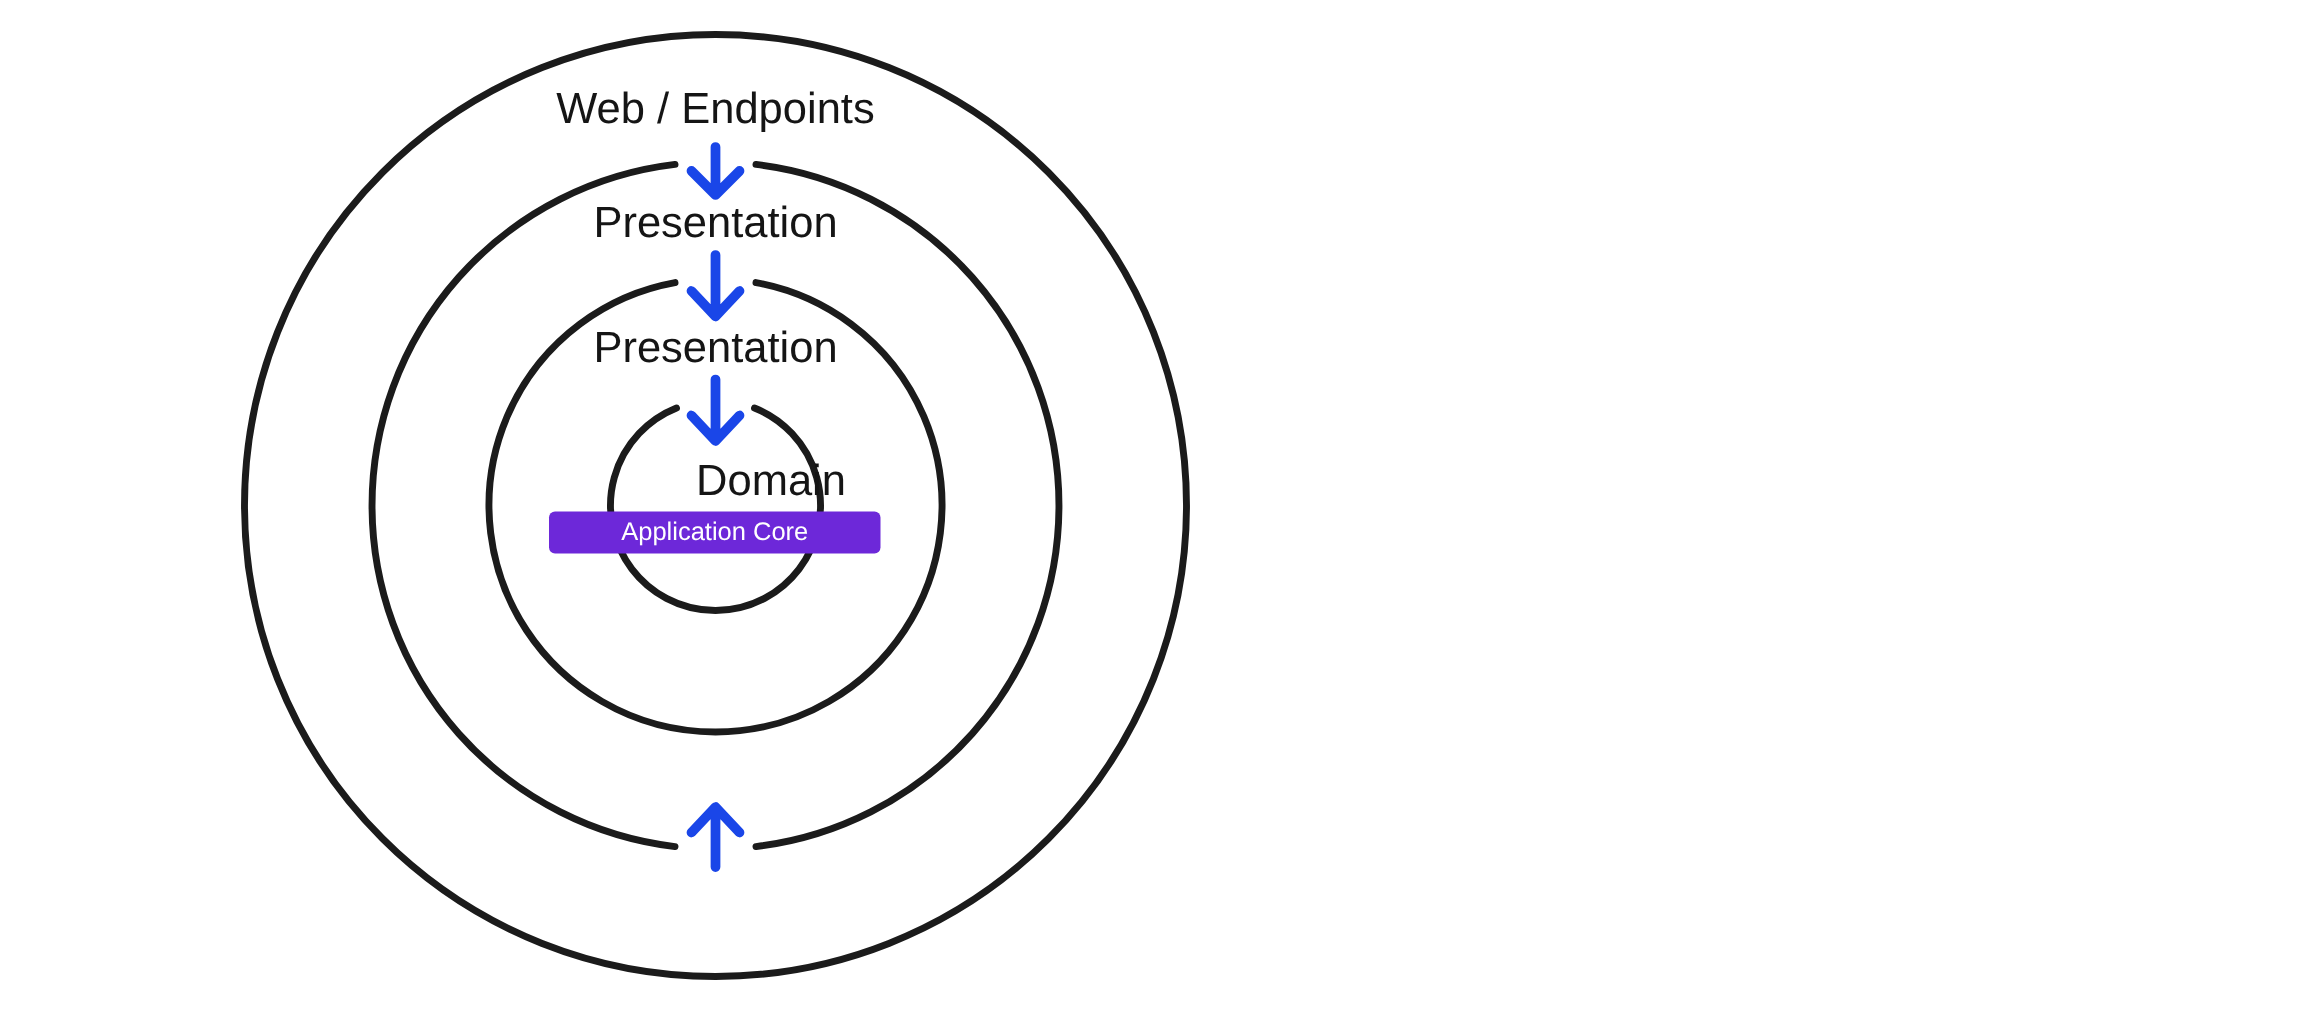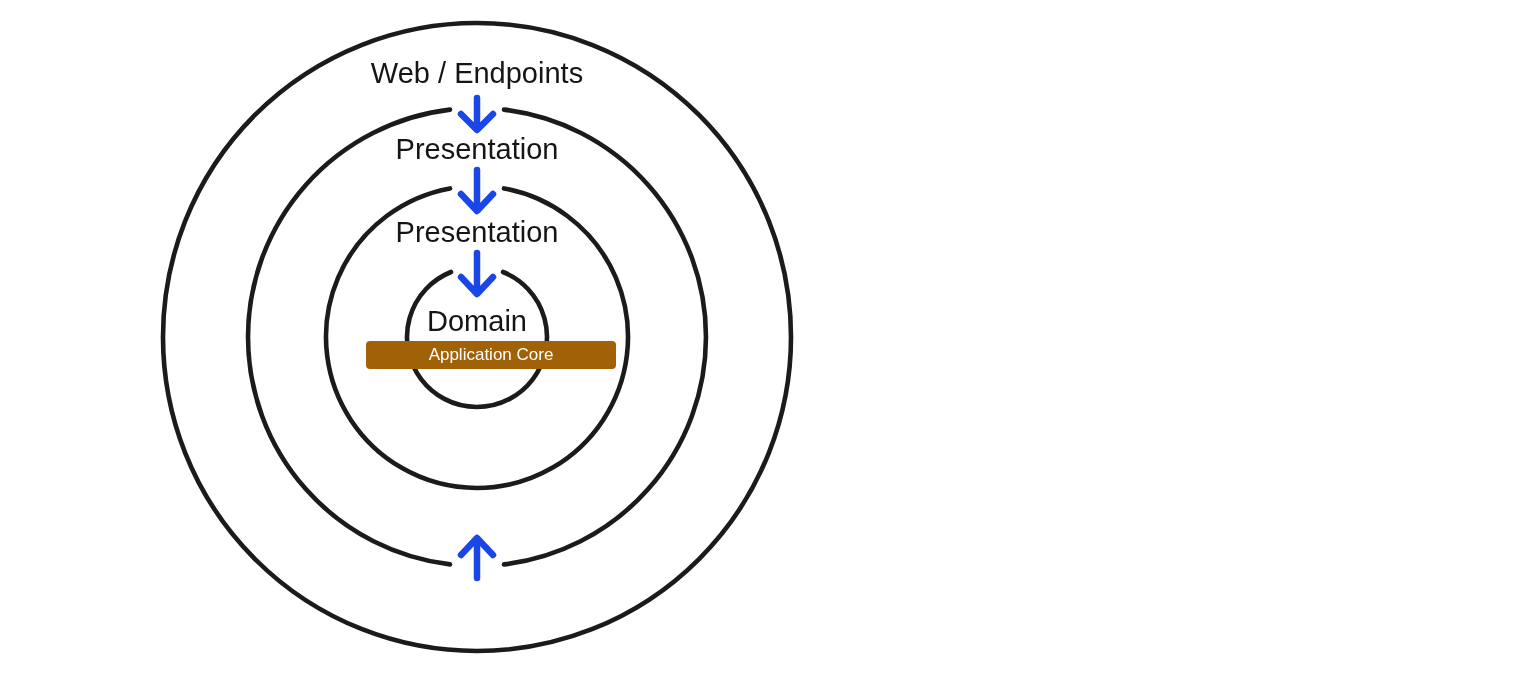--- a/index.html
+++ b/index.html
@@ -30,29 +30,29 @@
     font-size: 29px;
     font-weight: 400;
     color: #151515;
     line-height: 30px;
     letter-spacing: 0px;
     user-select: none;
   }
   .label-web            { top: 58px; }
   .label-presentation   { top: 134px; text-align: right; }
   .label-application    { top: 217px; }
-  .label-domain         { top: 306px; }
+  .label-domain         { top: 306px; margin-left: 37px; }
   .label-infrastructure { top: 590px; }
   .core-badge {
     position: absolute;
     left: 366px;
     top: 341px;
-    width: 250px;
+    width: 221px;
     height: 28px;
-    background: #a16207;
+    background: #6d28d9;
     border-radius: 4px;
     color: #ffffff;
     font-size: 17px;
     font-weight: 500;
     line-height: 28px;
     text-align: center;
     white-space: nowrap;
     user-select: none;
   }
 </style>

